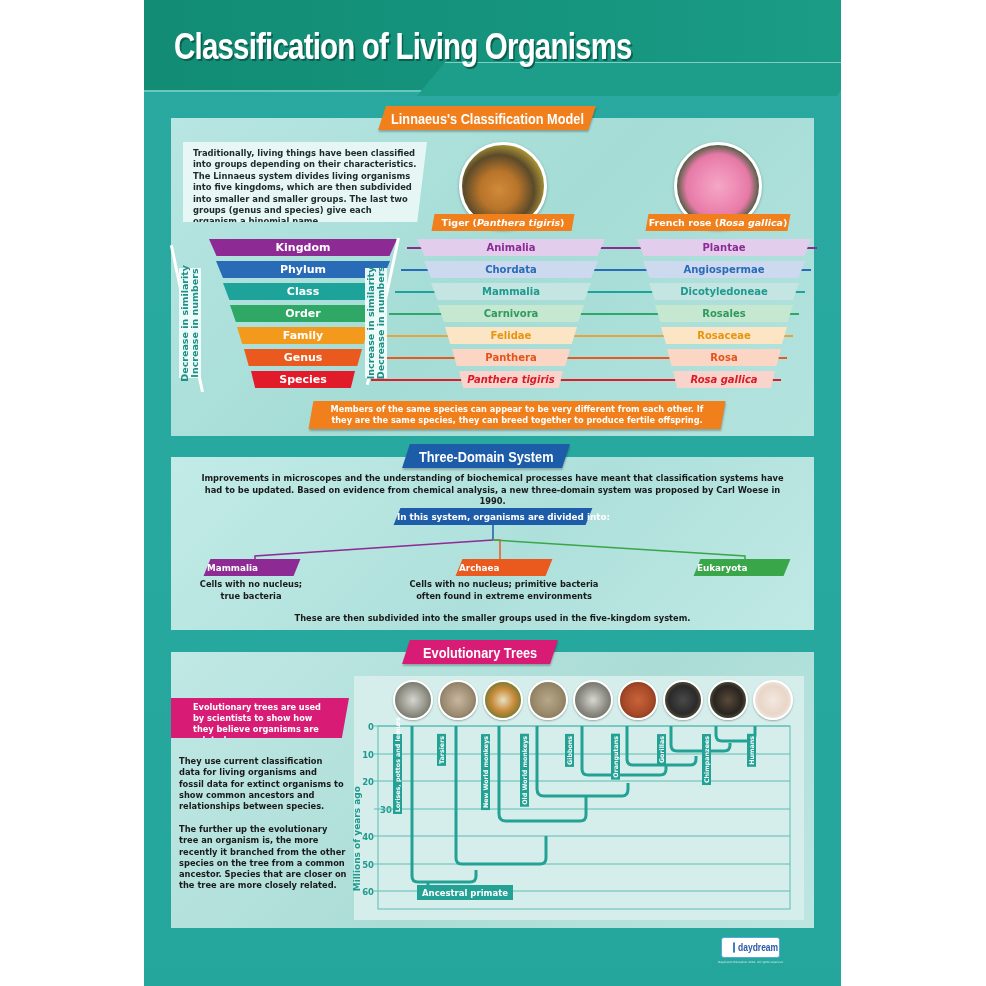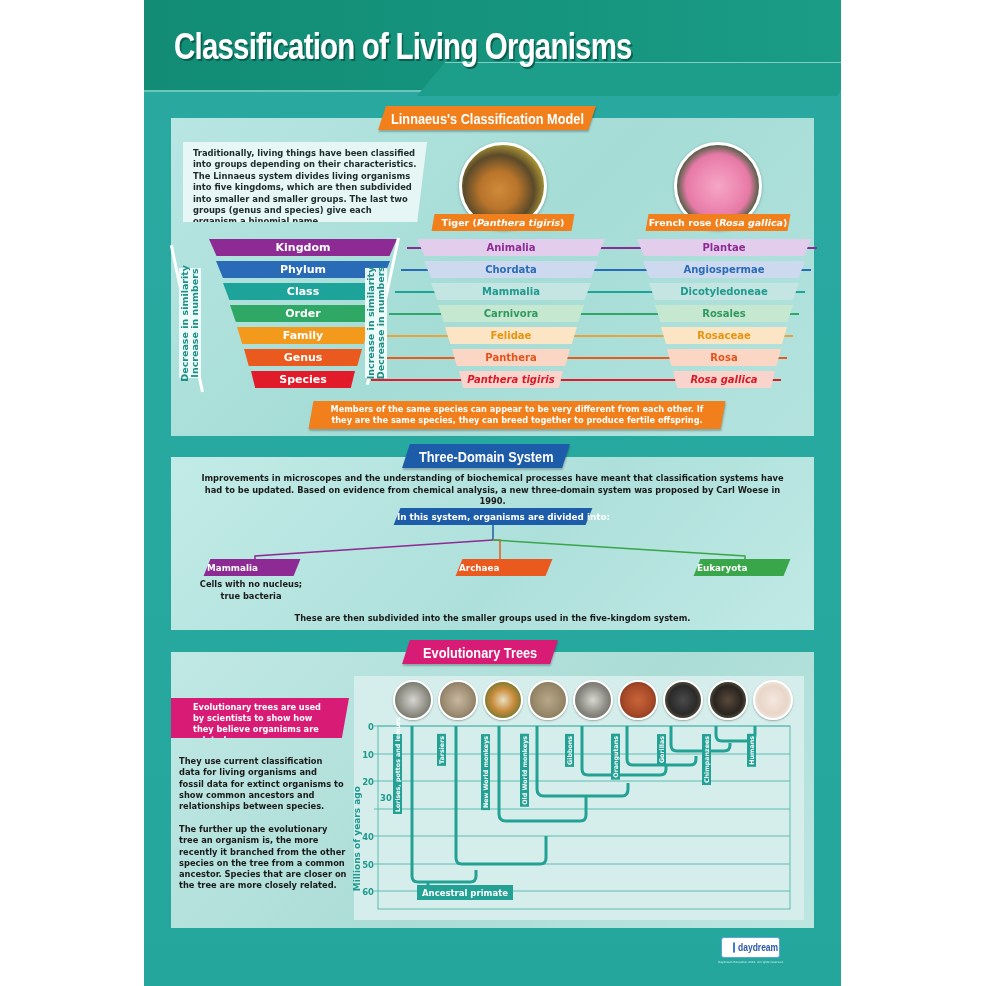--- a/index.html
+++ b/index.html
@@ -236,20 +236,21 @@
     <div class="domain-sub" style="left:36px; top:102px; width:90px; --bg:#8e2a94;">
       <span>Mammalia</span>
     </div>
     <div class="domain-sub" style="left:288px; top:102px; width:90px; --bg:#ea5a1e;">
       <span>Archaea</span>
     </div>
     <div class="domain-sub" style="left:526px; top:102px; width:90px; --bg:#3aa64a;">
       <span>Eukaryota</span>
     </div>
     <div class="text bold center" style="left:20px; top:122px; width:120px; font-size:8.3px; line-height:11.5px;">Cells with no nucleus; true bacteria</div>
+    <div class="text bold center" style="left:238px; top:122px; width:190px; font-size:8.3px; line-height:11.5px;">Cells with no nucleus; primitive bacteria often found in extreme environments</div>
     <div class="text bold center" style="left:60px; top:155px; width:523px; font-size:8.3px;">These are then subdivided into the smaller groups used in the five-kingdom system.</div>
   </div>
   <div class="banner" style="left:262px; top:444px; width:160px; --bg:#1c5ca8;">
     <span>Three-Domain System</span>
   </div>
 
   <div class="panel p3">
     <div class="evo-intro">
       <p>Evolutionary trees are used by scientists to show how they believe organisms are related.</p>
     </div>
@@ -265,21 +266,21 @@
       <div class="photo" style="left:219px; background:radial-gradient(circle,#d8d8d0 0%,#8a8a82 55%,#5a5a50 100%);"></div>
       <div class="photo" style="left:264px; background:radial-gradient(circle,#c8643a 0%,#a84a28 55%,#6a2e18 100%);"></div>
       <div class="photo" style="left:309px; background:radial-gradient(circle,#4a4a4a 0%,#2a2a2a 55%,#8a7a4a 100%);"></div>
       <div class="photo" style="left:354px; background:radial-gradient(circle,#5a4a3a 0%,#2a2420 55%,#7a8a5a 100%);"></div>
       <div class="photo" style="left:399px; background:radial-gradient(circle,#f4e8e0 0%,#e8d6c8 55%,#f8f8f8 100%);"></div>
 
       <div class="ylabel">Millions of years ago</div>
       <div class="ytick" style="left:2px; top:46px;">0</div>
       <div class="ytick" style="left:2px; top:74px;">10</div>
       <div class="ytick" style="left:2px; top:101px;">20</div>
-      <div class="ytick" style="left:2px; top:117px;padding-left:24px;">30</div>
+      <div class="ytick" style="left:2px; top:129px;padding-left:24px;">30</div>
       <div class="ytick" style="left:2px; top:156px;">40</div>
       <div class="ytick" style="left:2px; top:184px;">50</div>
       <div class="ytick" style="left:2px; top:211px;">60</div>
 
       <svg class="chart-svg" width="450" height="244">
 
         <g stroke="#5fbcb2" stroke-width="1" fill="none">
           <rect x="24" y="50" width="412" height="183"></rect>
           <line x1="20" y1="50" x2="436" y2="50"></line>
           <line x1="20" y1="78" x2="436" y2="78"></line>

